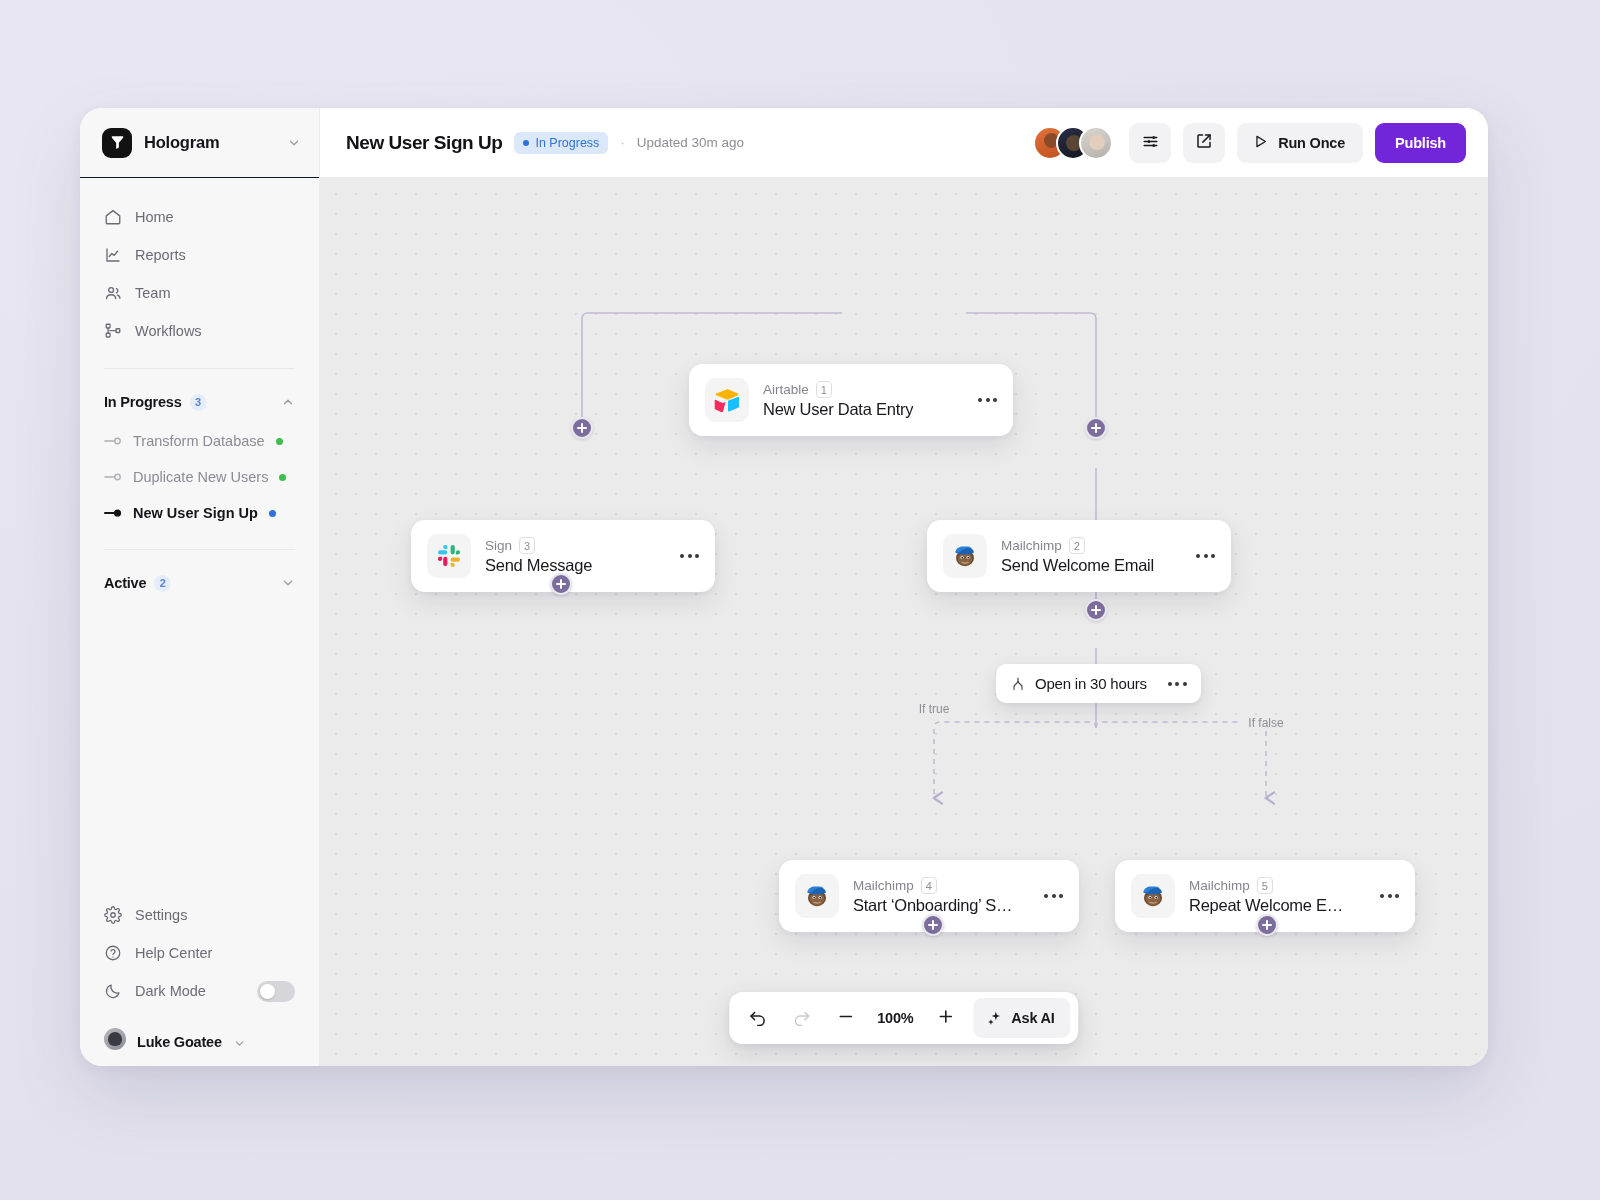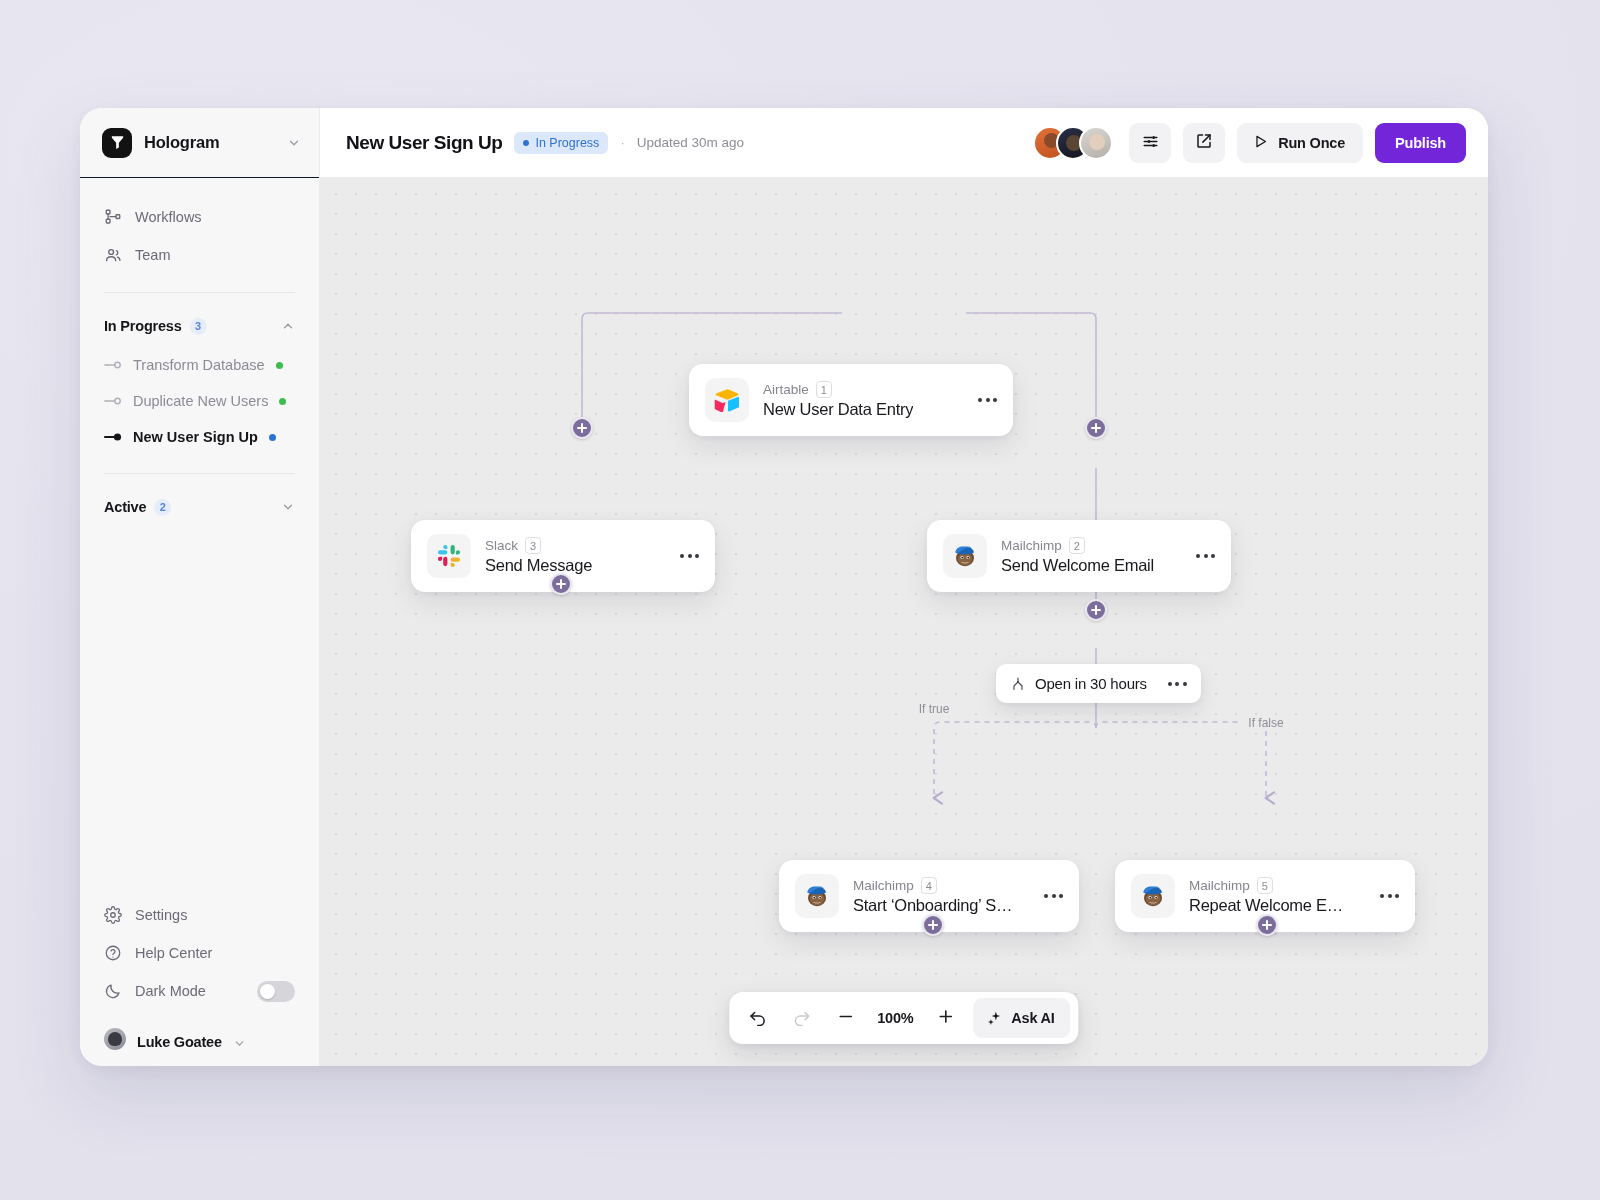--- a/index.html
+++ b/index.html
@@ -263,39 +263,56 @@
         <svg width="14" height="14" viewBox="0 0 24 24" fill="none" stroke="currentColor" stroke-width="2.2" stroke-linecap="round" stroke-linejoin="round">
             <polyline points="6 9 12 15 18 9"></polyline>
           </svg>
       </span>
     </div>
 
     <nav class="nav">
       <div class="nav-item">
         <span class="ico">
           <svg width="18" height="18" viewBox="0 0 24 24" fill="none" stroke="currentColor" stroke-width="1.8" stroke-linecap="round" stroke-linejoin="round">
-            <rect x="3" y="3" width="5" height="5" rx="1"></rect>
-              <rect x="3" y="15" width="5" height="5" rx="1"></rect>
-              <rect x="16" y="9" width="5" height="5" rx="1"></rect>
-            <path d="M5.5 8v7"></path>
-              <path d="M8 11.5h8"></path>
-          </svg>
-        </span>
-        <span>Workflows</span>
+              <path d="M3 10.5 12 3.5l9 7V20a1 1 0 0 1-1 1H4a1 1 0 0 1-1-1z"></path>
+            </svg>
+        </span>
+        <span>Home</span>
+      </div>
+      <div class="nav-item">
+        <span class="ico">
+          <svg width="18" height="18" viewBox="0 0 24 24" fill="none" stroke="currentColor" stroke-width="1.8" stroke-linecap="round" stroke-linejoin="round">
+              <path d="M4 4v16h16"></path>
+              <polyline points="7 14 10.5 10 13.5 12.5 18 7"></polyline>
+            </svg>
+        </span>
+        <span>Reports</span>
       </div>
       <div class="nav-item">
         <span class="ico">
           <svg width="18" height="18" viewBox="0 0 24 24" fill="none" stroke="currentColor" stroke-width="1.8" stroke-linecap="round" stroke-linejoin="round">
               <circle cx="9.5" cy="8" r="3.2"></circle>
               <path d="M3.5 19.5c0-3.2 2.7-5.2 6-5.2s6 2 6 5.2"></path>
               <path d="M16.5 6.2a3 3 0 0 1 0 5.6"></path>
               <path d="M18 14.8c2 .7 3.2 2.3 3.2 4.3"></path>
             </svg>
         </span>
         <span>Team</span>
+      </div>
+      <div class="nav-item">
+        <span class="ico">
+          <svg width="18" height="18" viewBox="0 0 24 24" fill="none" stroke="currentColor" stroke-width="1.8" stroke-linecap="round" stroke-linejoin="round">
+            <rect x="3" y="3" width="5" height="5" rx="1"></rect>
+              <rect x="3" y="15" width="5" height="5" rx="1"></rect>
+              <rect x="16" y="9" width="5" height="5" rx="1"></rect>
+            <path d="M5.5 8v7"></path>
+              <path d="M8 11.5h8"></path>
+          </svg>
+        </span>
+        <span>Workflows</span>
       </div>
     </nav>
 
     <div class="divider"></div>
 
     <div class="section-head">
       <span class="section-title">In Progress</span>
       <span class="count-badge">3</span>
       <span class="section-caret">
         <svg width="14" height="14" viewBox="0 0 24 24" fill="none" stroke="currentColor" stroke-width="2.2" stroke-linecap="round" stroke-linejoin="round">
@@ -496,21 +513,21 @@
         <span class="node-logo">
           <svg width="24" height="24" viewBox="0 0 24 24">
             <path d="M5.1 14.9a2.1 2.1 0 1 1-2.1-2.1h2.1zM6.2 14.9a2.1 2.1 0 0 1 4.2 0v5.2a2.1 2.1 0 1 1-4.2 0z" fill="#E01E5A"></path>
             <path d="M8.3 5.1a2.1 2.1 0 1 1 2.1-2.1v2.1zM8.3 6.2a2.1 2.1 0 0 1 0 4.2H3.1a2.1 2.1 0 1 1 0-4.2z" fill="#36C5F0"></path>
             <path d="M18.9 8.3a2.1 2.1 0 1 1 2.1 2.1h-2.1zM17.8 8.3a2.1 2.1 0 1 1-4.2 0V3.1a2.1 2.1 0 1 1 4.2 0z" fill="#2EB67D"></path>
             <path d="M15.7 18.9a2.1 2.1 0 1 1-2.1 2.1v-2.1zM15.7 17.8a2.1 2.1 0 0 1 0-4.2h5.2a2.1 2.1 0 1 1 0 4.2z" fill="#ECB22E"></path>
           </svg>
         </span>
         <span class="node-text">
           <span class="node-meta">
-            <span class="node-app">Slack</span>
+            <span class="node-app">Sign</span>
             <span class="node-num">3</span>
           </span>
           <span class="node-title" style="display:block">Send Message</span>
         </span>
         <span class="node-dots">
             <i></i>
             <i></i>
             <i></i>
           </span>
       </div>

